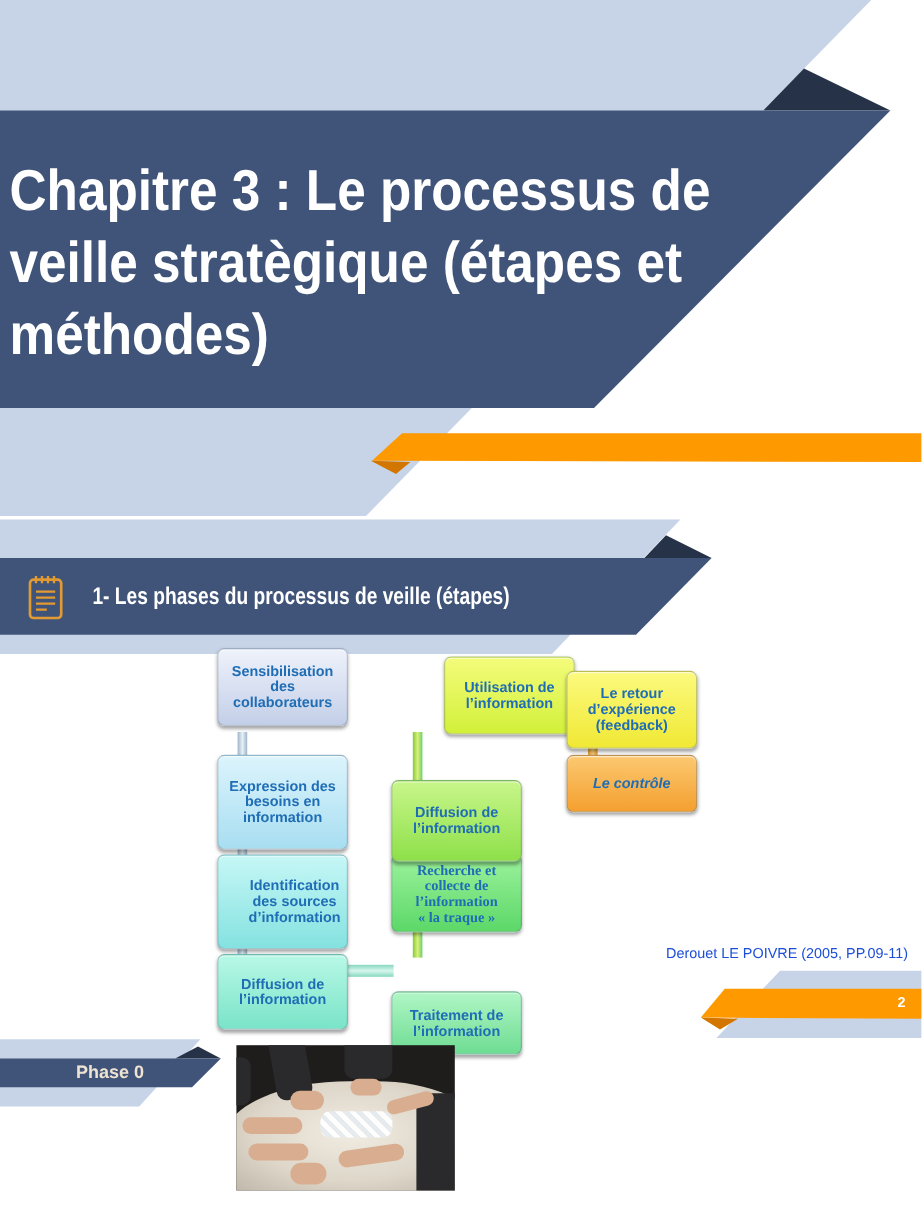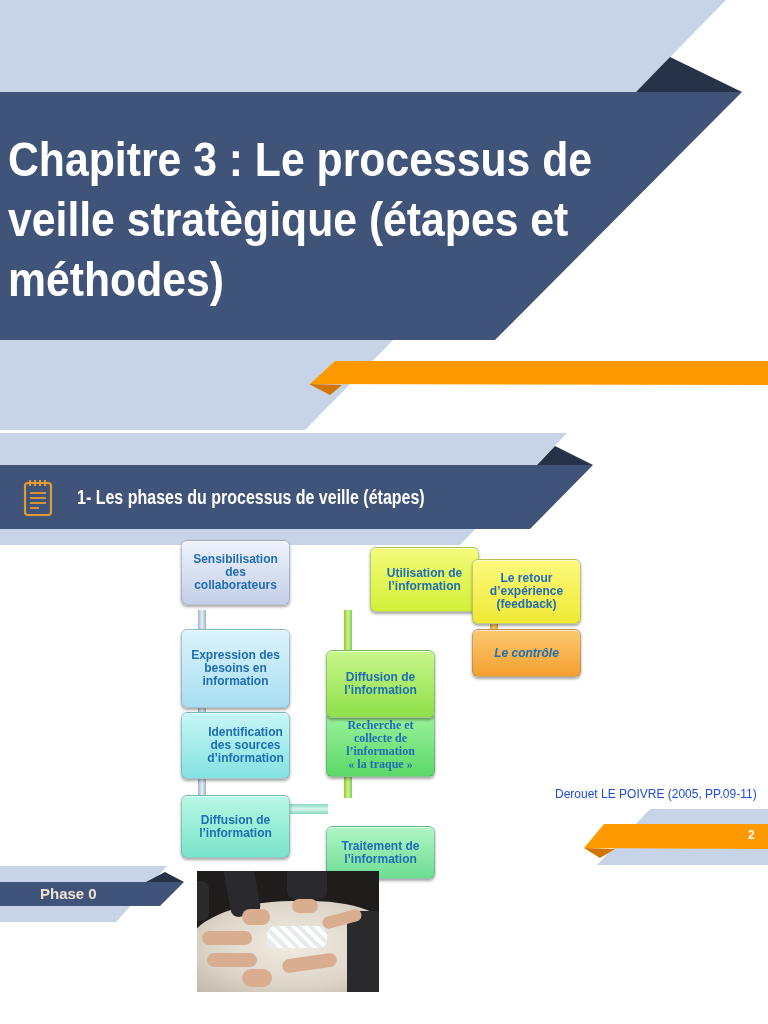--- a/index.html
+++ b/index.html
@@ -11,21 +11,21 @@
   .section-label { position:absolute; left:77px; top:484px; color:#ffffff; font-weight:bold; font-size:20px;
            line-height:26px; transform:scaleX(0.8); transform-origin:left top; white-space:nowrap; }
   .notepad { position:absolute; left:22px; top:478px; width:32px; height:40px; }
   .conn { position:absolute; }
   .box { position:absolute; width:109px; border-radius:6px; display:flex; align-items:center; justify-content:center;
          text-align:center; white-space:pre-line; color:#1f6db5; font-weight:bold; font-size:12px; line-height:13px;
          box-shadow:0 2px 3px rgba(0,0,0,0.35), inset 0 1px 0 rgba(255,255,255,0.6); border:1px solid rgba(90,110,130,0.35);
          box-sizing:border-box; }
   .citation { position:absolute; left:555px; top:787px; font-size:12px; color:#1d4ed8; white-space:nowrap; }
   .page-num { position:absolute; left:748px; top:828px; font-size:12px; font-weight:bold; color:#ffffff; }
-  .phase-label { position:absolute; left:40px; top:885px; width:80px; text-align:left; font-size:15px; font-weight:bold;
+  .phase-label { position:absolute; left:40px; top:885px; width:80px; text-align:right; font-size:15px; font-weight:bold;
          color:#efe3d3; line-height:18px; }
   .photo { position:absolute; left:197px; top:871px; width:182px; height:121px; overflow:hidden;
          background:#1f1d1c; }
   .photo .table { position:absolute; left:-10px; top:30px; width:210px; height:95px; border-radius:50% 40% 0 0;
          background:radial-gradient(ellipse at 50% 45%, #f1ece2 0%, #ddd6c9 55%, #b9b1a3 100%); }
   .photo .sleeve { position:absolute; background:#2a2a2c; border-radius:8px; }
   .photo .hand { position:absolute; background:#d9ad90; border-radius:10px; }
   .photo .puzzle { position:absolute; left:70px; top:55px; width:60px; height:22px; border-radius:8px;
          background:repeating-linear-gradient(45deg,#ffffff 0 4px,#e6ebef 4px 8px); opacity:0.95; }
 </style>
@@ -77,21 +77,21 @@
 <div class="conn" style="left:288px;top:804px;width:40px;height:10px;background:linear-gradient(180deg,#86d8c0,#d8f6ee,#86d8c0);"></div>
 <div class="conn" style="left:433px;top:559px;width:41px;height:9px;background:linear-gradient(180deg,#d8dc30,#f6f8a0,#d8dc30);"></div>
 <div class="conn" style="left:490px;top:610px;width:8px;height:22px;background:linear-gradient(90deg,#e09a30,#fbd27a,#e09a30);"></div>
 
 <div class="box" style="left:181px;top:540px;height:65px;background:linear-gradient(180deg,#eef2fb,#c3cfe8);">Sensibilisation
 des
 collaborateurs</div>
 <div class="box" style="left:181px;top:629px;height:79px;background:linear-gradient(180deg,#dcf4fc,#a8def1);">Expression des
 besoins en
 information</div>
-<div class="box" style="left:181px;top:712px;height:67px;background:linear-gradient(180deg,#c6f7f6,#84e2e0);padding-left:20px;">Identification
+<div class="box" style="left:181px;top:712px;height:79px;background:linear-gradient(180deg,#c6f7f6,#84e2e0);padding-left:20px;">Identification
 des sources
 d’information</div>
 <div class="box" style="left:181px;top:795px;height:63px;background:linear-gradient(180deg,#b8f8e6,#7ae4c8);">Diffusion de
 l’information</div>
 <div class="box" style="left:326px;top:826px;height:53px;background:linear-gradient(180deg,#b0f6c6,#6edc92);">Traitement de
 l’information</div>
 <div class="box" style="left:326px;top:712px;height:65px;background:linear-gradient(180deg,#9cf29c,#5cd868);font-family:Liberation Serif, serif;">Recherche et
 collecte de
 l’information
 « la traque »</div>

